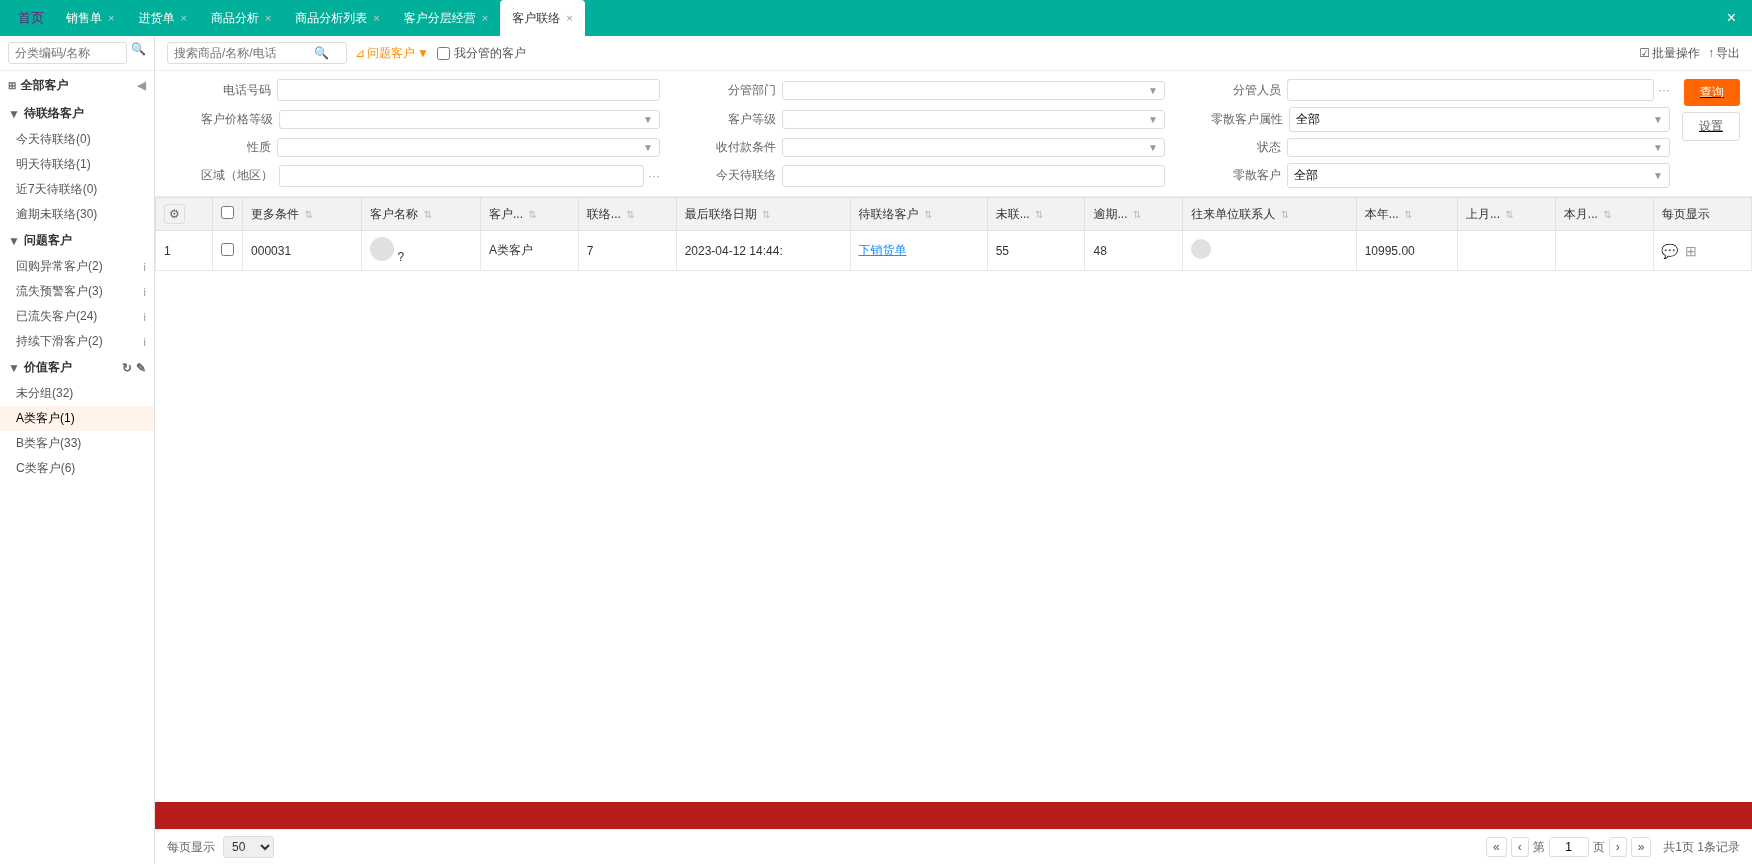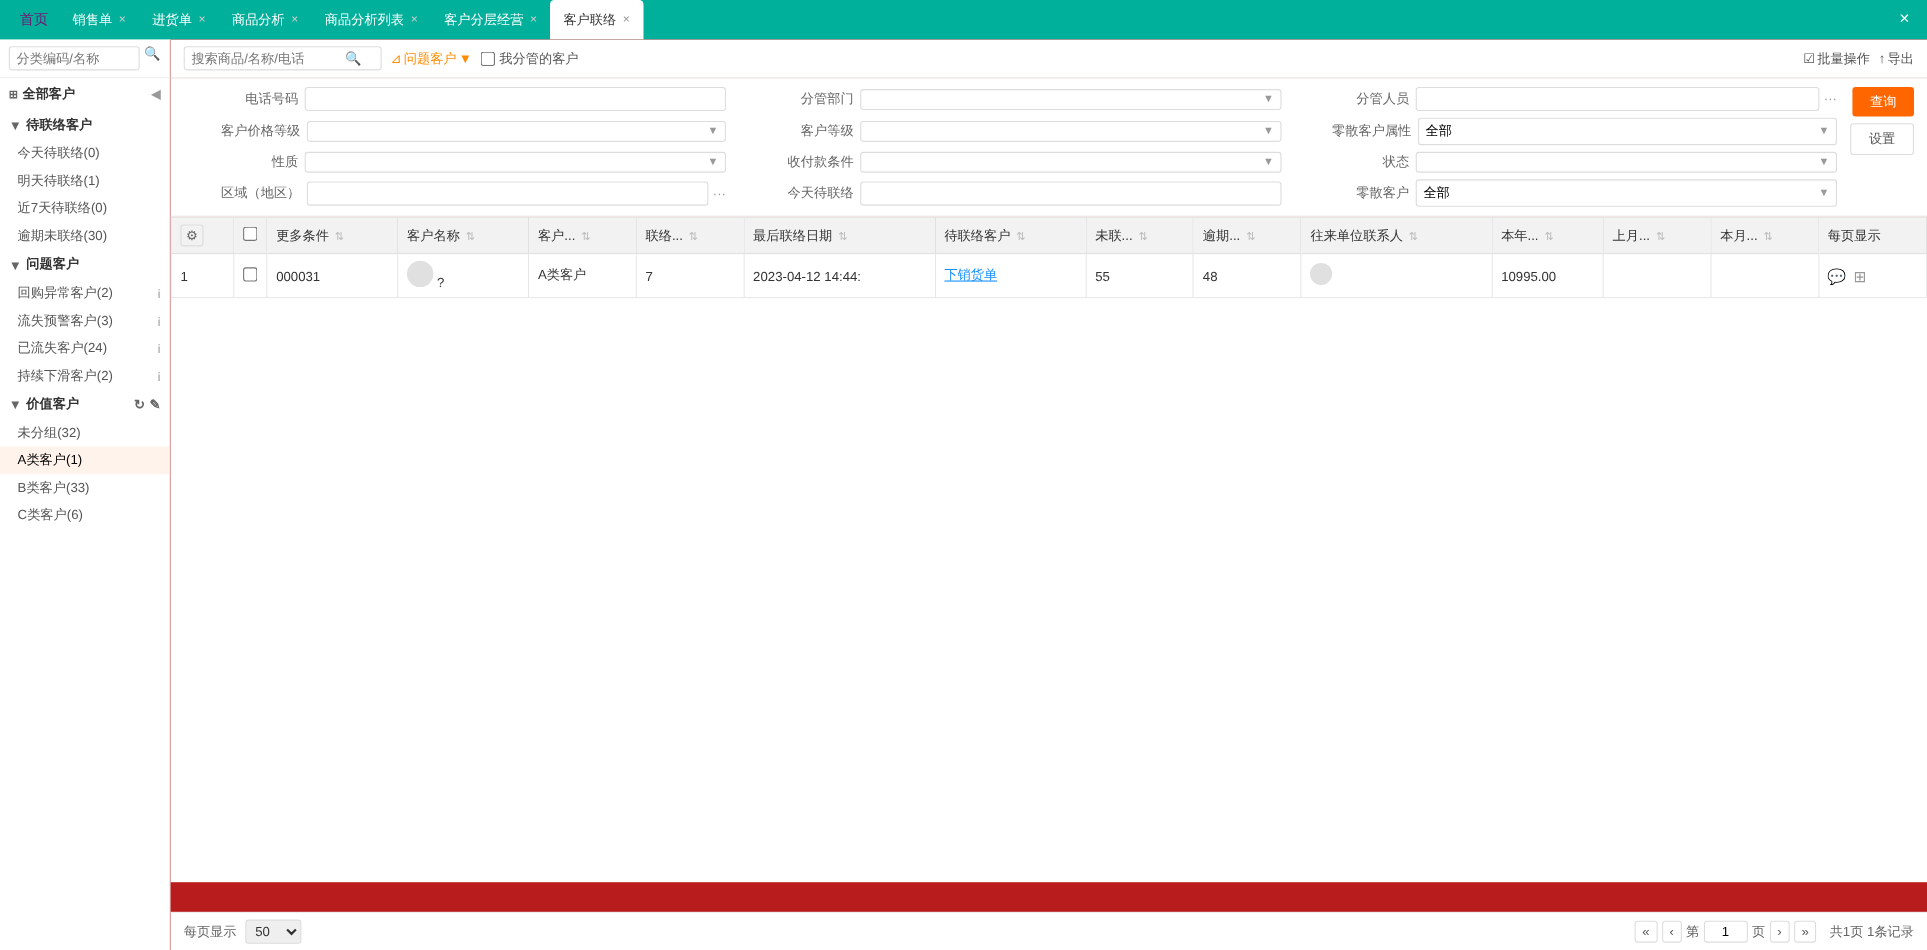--- a/index.html
+++ b/index.html
@@ -49,21 +49,21 @@
     .adv-filter-row { display: flex; align-items: center; margin-bottom: 6px; }
     .adv-filter-item { display: flex; align-items: center; flex: 1; min-width: 0; margin-left: 34px; }
     .adv-filter-item label { color: #666; white-space: nowrap; margin-right: 6px; min-width: 70px; text-align: right; }
     .adv-filter-item .select-box { flex: 1; border: 1px solid #ddd; border-radius: 3px; padding: 3px 6px; display: flex; align-items: center; justify-content: space-between; cursor: pointer; background: #fff; min-width: 80px; }
     .adv-filter-item .select-box .arrow { color: #999; font-size: 10px; }
     .adv-filter-item .input-box { flex: 1; border: 1px solid #ddd; border-radius: 3px; padding: 3px 6px; }
     .adv-filter-item .dots { color: #999; margin-left: 4px; cursor: pointer; }
     .filter-divider { width: 12px; }
     .btn-query { background: #ff6600; color: #fff; border: none; border-radius: 3px; padding: 5px 16px; cursor: pointer; font-size: 12px; }
     .btn-settings { background: #fff; color: #555; border: 1px solid #ddd; border-radius: 3px; padding: 5px 16px; cursor: pointer; font-size: 12px; margin-top: 4px; }
-    .filter-action-btns { display: flex; flex-direction: column; align-items: flex-end; justify-content: center; }
+    .filter-action-btns { display: flex; flex-direction: column; align-items: flex-end; justify-content: center; text-decoration: underline; }
     
     
     .table-area { flex: 1; overflow: auto; background: #fff; margin: 0; }
     table { width: 100%; border-collapse: collapse; font-size: 12px; }
     table th { background: #f2f2f2; border: 1px solid #e0e0e0; padding: 6px 8px; text-align: left; white-space: nowrap; font-weight: normal; color: #333; position: relative; }
     table th .sort-icon { color: #bbb; margin-left: 2px; font-size: 10px; }
     table td { border: 1px solid #e8e8e8; padding: 6px 8px; white-space: nowrap; color: #333; }
     .link-text { color: #1890ff; cursor: pointer; text-decoration: underline; }
     .action-icons { display: flex; gap: 6px; }
     .action-icon { color: #999; cursor: pointer; font-size: 14px; }

